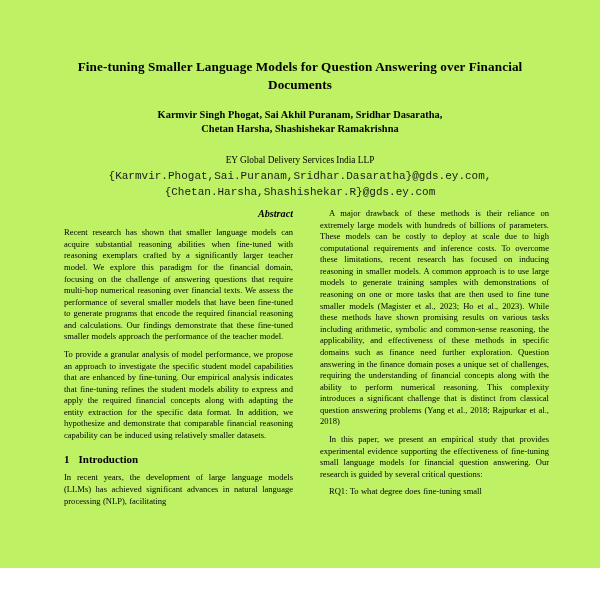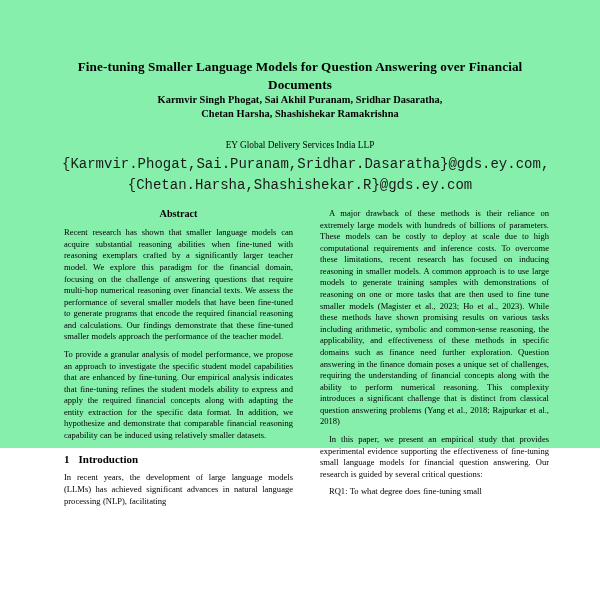--- a/index.html
+++ b/index.html
@@ -12,59 +12,60 @@
     height: 600px;
     overflow: hidden;
     font-family: "Liberation Serif", "DejaVu Serif", serif;
     color: #000000;
     -webkit-font-smoothing: antialiased;
   }
 
   .page {
     position: relative;
     width: 600px;
-    height: 448px;
-    background: #86efac;
+    height: 568px;
+    background: #bef264;
     box-sizing: border-box;
   }
 
   
   .header {
     padding: 58px 62px 0 62px;
     text-align: center;
   }
 
   .paper-title {
     font-size: 13.2px;
     font-weight: bold;
     line-height: 1.33;
     letter-spacing: 0.1px;
     margin: 0;
     padding: 0 8px;
   }
 
   .authors {
+    margin-top: 15px;
     font-size: 10.4px;
     font-weight: bold;
     line-height: 1.35;
     letter-spacing: 0.05px;
   }
   .authors .author-line { display: block; }
 
   .affiliation {
     margin-top: 18px;
     font-size: 9.3px;
     font-weight: normal;
     line-height: 1.3;
   }
 
   .emails {
     margin-top: 3px;
     font-family: "Liberation Mono", "DejaVu Sans Mono", monospace;
-    font-size: 14px;
+    font-size: 11px;
     line-height: 1.45;
     color: #1a1a1a;
   }
   .emails .email-line { display: block; }
 
   
   .columns {
     position: absolute;
     top: 208px;
     left: 0;
@@ -77,25 +78,26 @@
     position: absolute;
     top: 0;
     width: 229px;
     height: 392px;
     overflow: hidden;
   }
   .col-left  { left: 64px; }
   .col-right { left: 320px; }
 
   .section-heading-center {
-    text-align: center;
+    text-align: right;
     font-size: 10.2px;
     font-weight: bold;
     margin: 0 0 7px 0;
     line-height: 1.2;
+    font-style: italic;
   }
 
   .numbered-heading {
     font-size: 11px;
     font-weight: bold;
     margin: 11px 0 6px 0;
     line-height: 1.25;
     display: flex;
     gap: 9px;
   }

